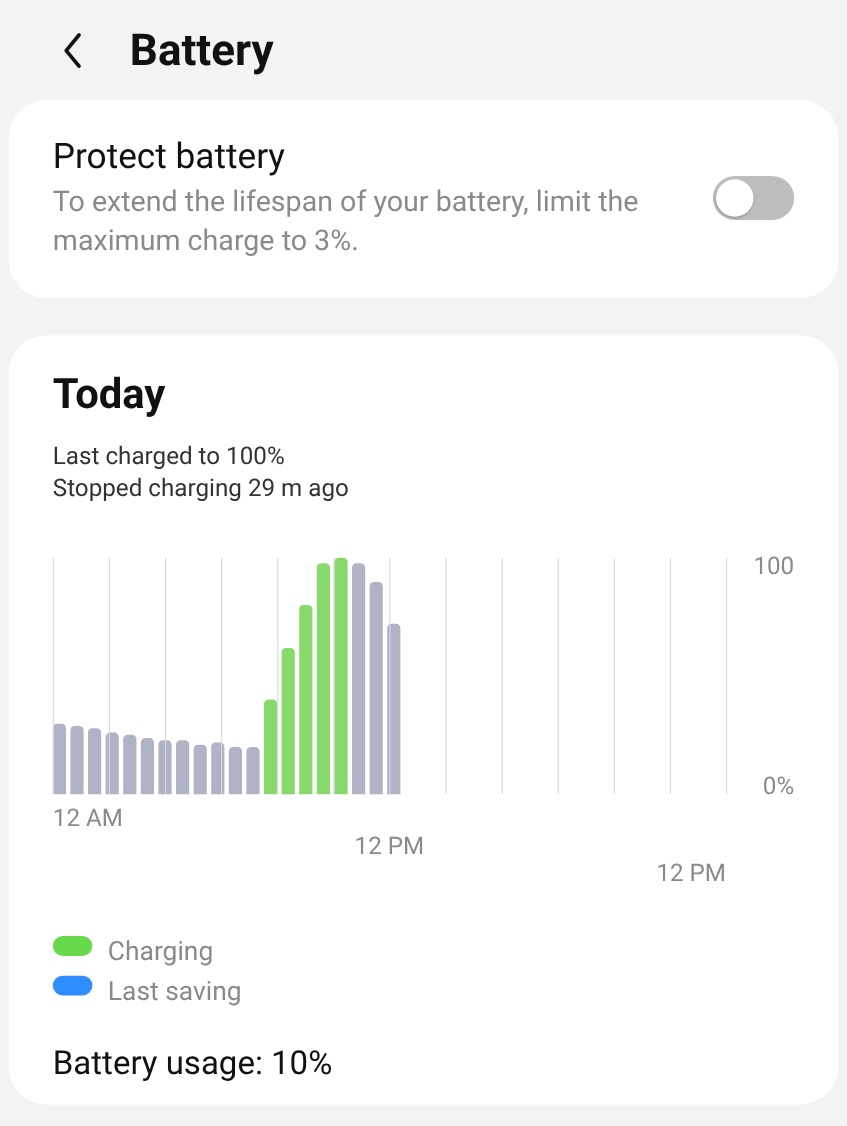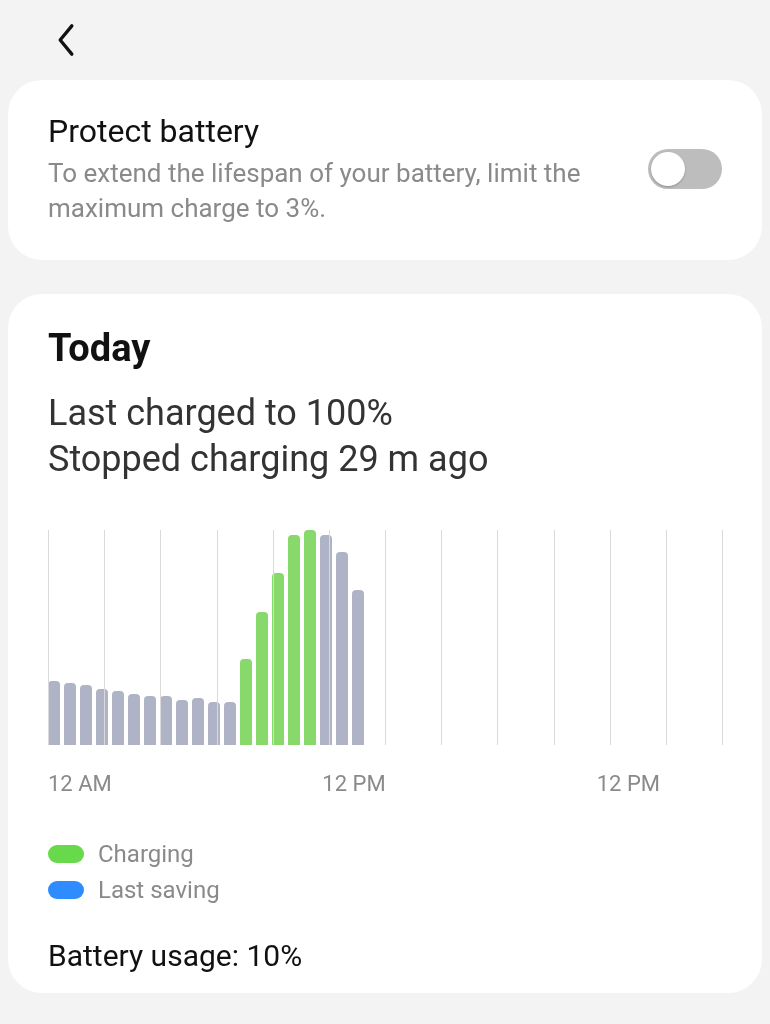--- a/index.html
+++ b/index.html
@@ -55,21 +55,21 @@
     width: 34px; height: 34px;
     background: #fff;
     border-radius: 50%;
     position: absolute;
     top: 3px; left: 3px;
     box-shadow: 0 1px 2px rgba(0,0,0,.25);
   }
 
   
   .today-title { font-size: 38px; font-weight: 700; margin-bottom: 22px; }
-  .subline     { font-size: 36px; color: #333; margin-bottom: 4px; }
+  .subline     { font-size: 22px; color: #333; margin-bottom: 4px; }
 
   
   .chart-wrap {
     margin-top: 50px;
     display: flex;
   }
   .chart {
     flex: 1;
     position: relative;
     height: 215px;
@@ -100,35 +100,36 @@
   }
   .bar {
     flex: 0 0 12px;
     width: 12px;
     border-radius: 4px 4px 0 0;
     background: #aeb4c5;
   }
   .bar.charging { background: #86d96a; }
 
   .x-labels {
-    margin-top: 26px;
+    margin-top: 10px;
     display: flex;
     font-size: 22px;
     color: #8a8a8a;
+    flex-direction: column;
   }
   .x-labels .xl { flex: 1; }
   .x-labels .xl:nth-child(2) { text-align: center; }
   .x-labels .xl:nth-child(3) { text-align: right; }
   .x-labels-wrap { display:flex; }
   .x-labels-wrap .spacer { width:62px; }
 
   
   .legend { margin-top: 44px; }
   .legend-row {
-    display: flex; align-items: center; gap: 14px;
+    display: flex; gap: 14px;
     font-size: 24px; color: #8a8a8a; margin-bottom: 8px;
   }
   .legend-swatch {
     width: 36px; height: 18px; border-radius: 10px;
   }
   .swatch-charging { background: #67d94b; }
   .swatch-powersave{ background: #2e8cff; }
 
   .usage {
     margin-top: 34px;
@@ -138,20 +139,21 @@
 </style>
 </head>
 <body>
 
 <div class="header">
   <button class="back-btn">
     <svg viewBox="0 0 24 40" fill="none">
       <polyline points="19,3 5,20 19,37" stroke-width="4" stroke-linecap="round" stroke-linejoin="round"></polyline>
     </svg>
   </button>
+  <div class="title">Battery</div>
 </div>
 
 <div class="card">
   <div class="row">
     <div class="text">
       <div class="label">Protect battery</div>
       <div class="desc">To extend the lifespan of your battery, limit the maximum charge to 3%.</div>
     </div>
     <div class="toggle">
       <div class="knob"></div>
@@ -195,20 +197,24 @@
         <div class="grid-line" style="left: 33.3333%;"></div>
         <div class="grid-line" style="left: 41.6667%;"></div>
         <div class="grid-line" style="left: 50%;"></div>
         <div class="grid-line" style="left: 58.3333%;"></div>
         <div class="grid-line" style="left: 66.6667%;"></div>
         <div class="grid-line" style="left: 75%;"></div>
         <div class="grid-line" style="left: 83.3333%;"></div>
         <div class="grid-line" style="left: 91.6667%;"></div>
         <div class="grid-line" style="left: 100%;"></div>
       </div>
+    <div class="y-labels">
+      <div class="y-top">100</div>
+      <div class="y-bot">0%</div>
+    </div>
   </div>
   <div class="x-labels-wrap">
     <div class="x-labels" style="flex:1">
       <div class="xl">12 AM</div>
       <div class="xl">12 PM</div>
       <div class="xl">12 PM</div>
     </div>
     <div class="spacer"></div>
   </div>
 

